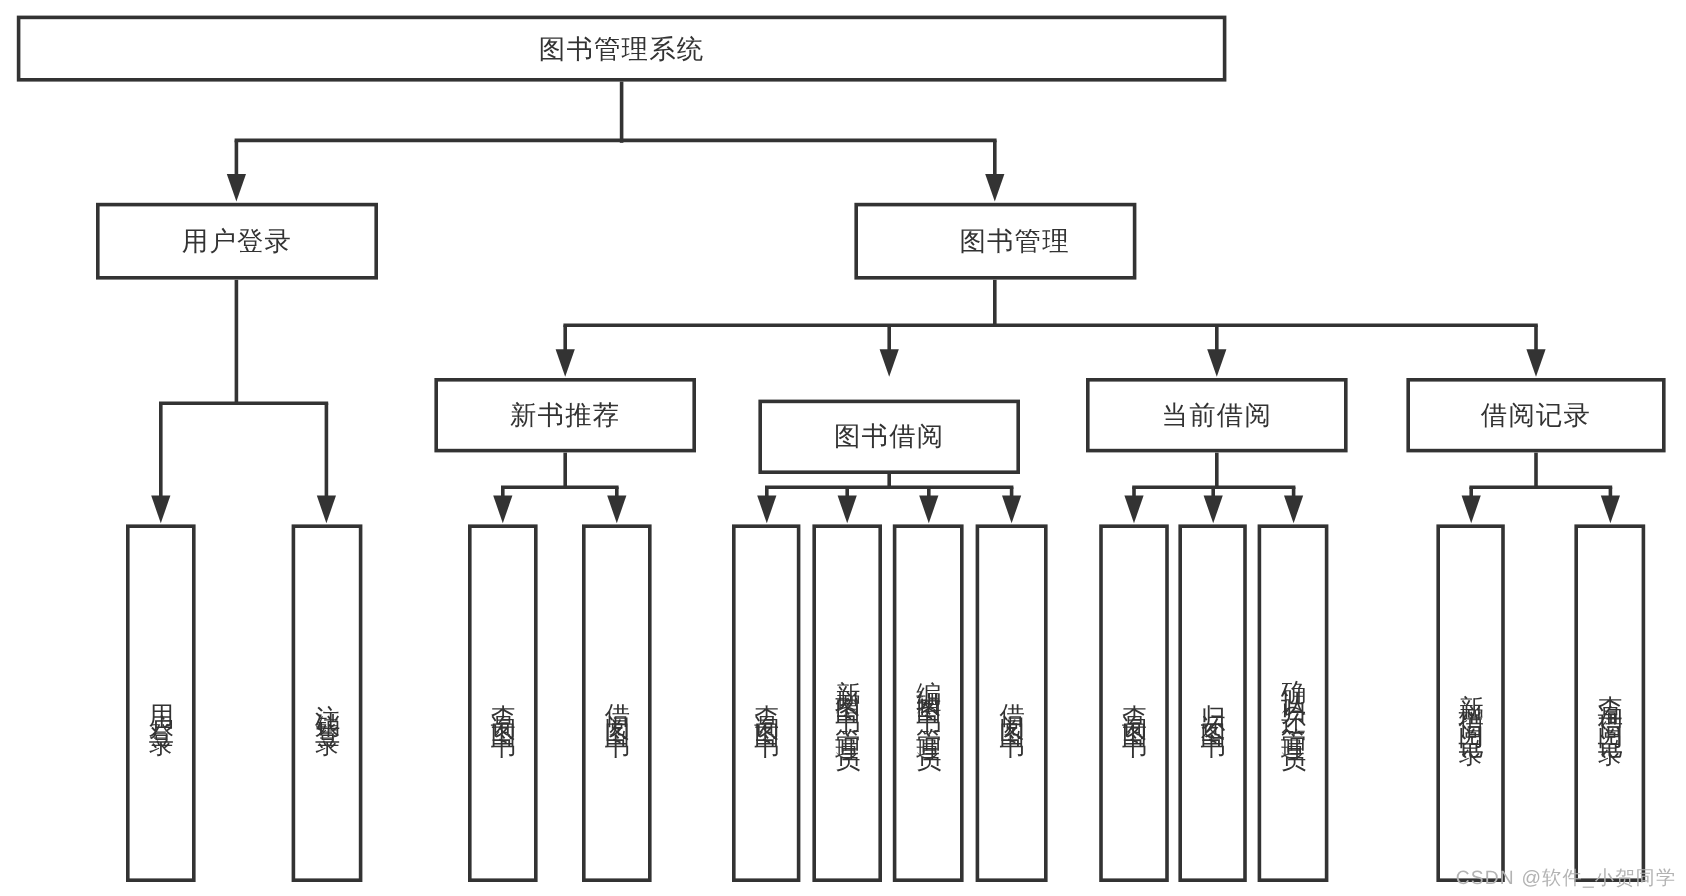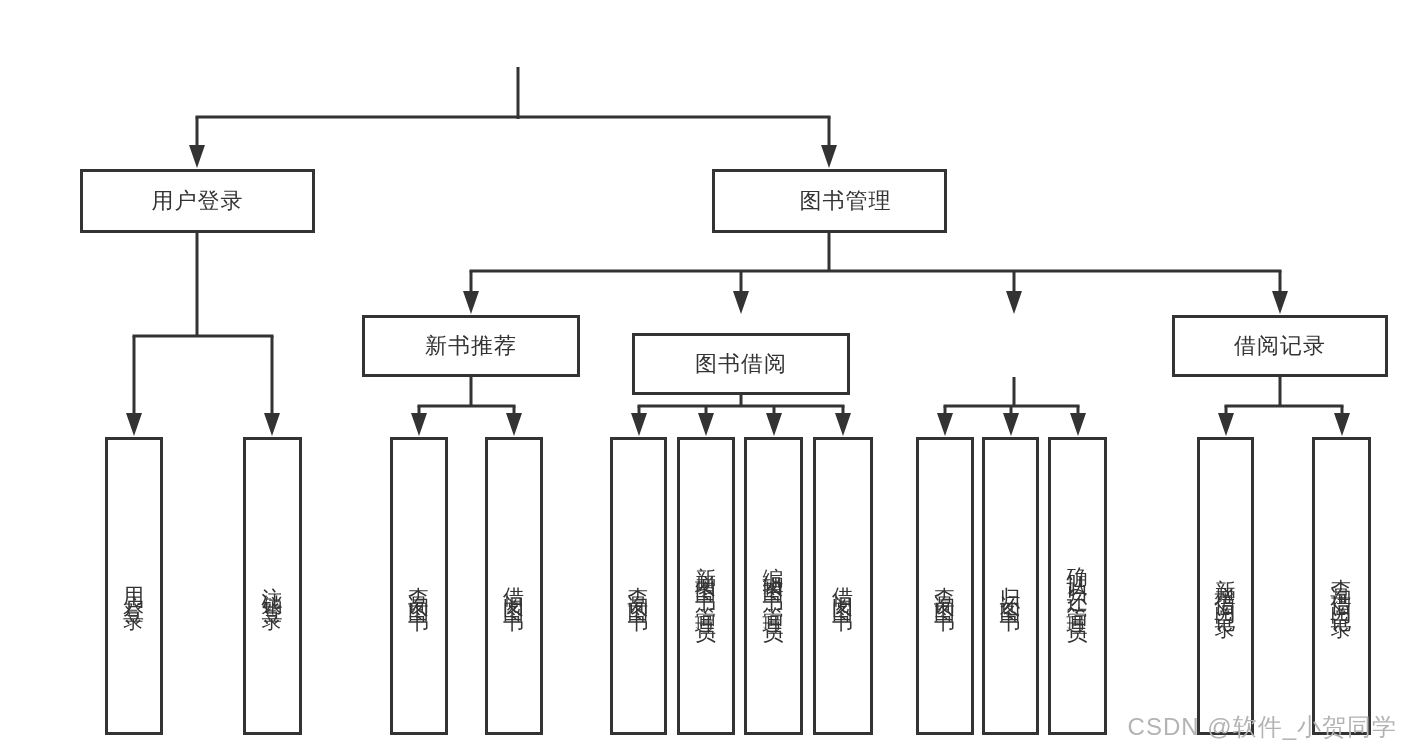--- a/index.html
+++ b/index.html
@@ -34,21 +34,21 @@
     text-orientation:mixed;
     font-size:21px;
     line-height:1;
     letter-spacing:8px;
     white-space:nowrap;
   }
   .watermark{
     position:absolute;
     right:8px;
     bottom:4px;
-    font-size:24px;
+    font-size:16px;
     color:#b3b3b3;
     letter-spacing:1px;
     white-space:nowrap;
   }
 </style>
 </head>
 <body>
 
 <div class="stage">
 
@@ -100,33 +100,39 @@
       <polygon points="698,413 714,413 706,436" fill="#333333"></polygon>
       <polygon points="766,413 782,413 774,436" fill="#333333"></polygon>
       <polygon points="835,413 851,413 843,436" fill="#333333"></polygon>
       <polygon points="937,413 953,413 945,436" fill="#333333"></polygon>
       <polygon points="1003,413 1019,413 1011,436" fill="#333333"></polygon>
       <polygon points="1070,413 1086,413 1078,436" fill="#333333"></polygon>
       <polygon points="1218,413 1234,413 1226,436" fill="#333333"></polygon>
       <polygon points="1334,413 1350,413 1342,436" fill="#333333"></polygon>
     </svg>
 
+  <div class="node hbox" style="left:14px;top:13px;width:1008px;height:55px;">
+    <span>图书管理系统</span>
+  </div>
 
   <div class="node hbox" style="left:80px;top:169px;width:235px;height:64px;">
     <span>用户登录</span>
   </div>
   <div class="node hbox" style="left:712px;top:169px;width:235px;height:64px;padding-left:32px;">
     <span>图书管理</span>
   </div>
 
   <div class="node hbox" style="left:362px;top:315px;width:218px;height:62px;align-items:center;">
     <span>新书推荐</span>
   </div>
   <div class="node hbox" style="left:632px;top:333px;width:218px;height:62px;">
     <span>图书借阅</span>
+  </div>
+  <div class="node hbox" style="left:905px;top:315px;width:218px;height:62px;">
+    <span>当前借阅</span>
   </div>
   <div class="node hbox" style="left:1172px;top:315px;width:216px;height:62px;">
     <span>借阅记录</span>
   </div>
 
   <div class="node vbox" style="left:105px;top:437px;width:58px;height:298px;">
     <span>用户登录</span>
   </div>
   <div class="node vbox" style="left:243px;top:437px;width:59px;height:298px;">
     <span>注销登录</span>

